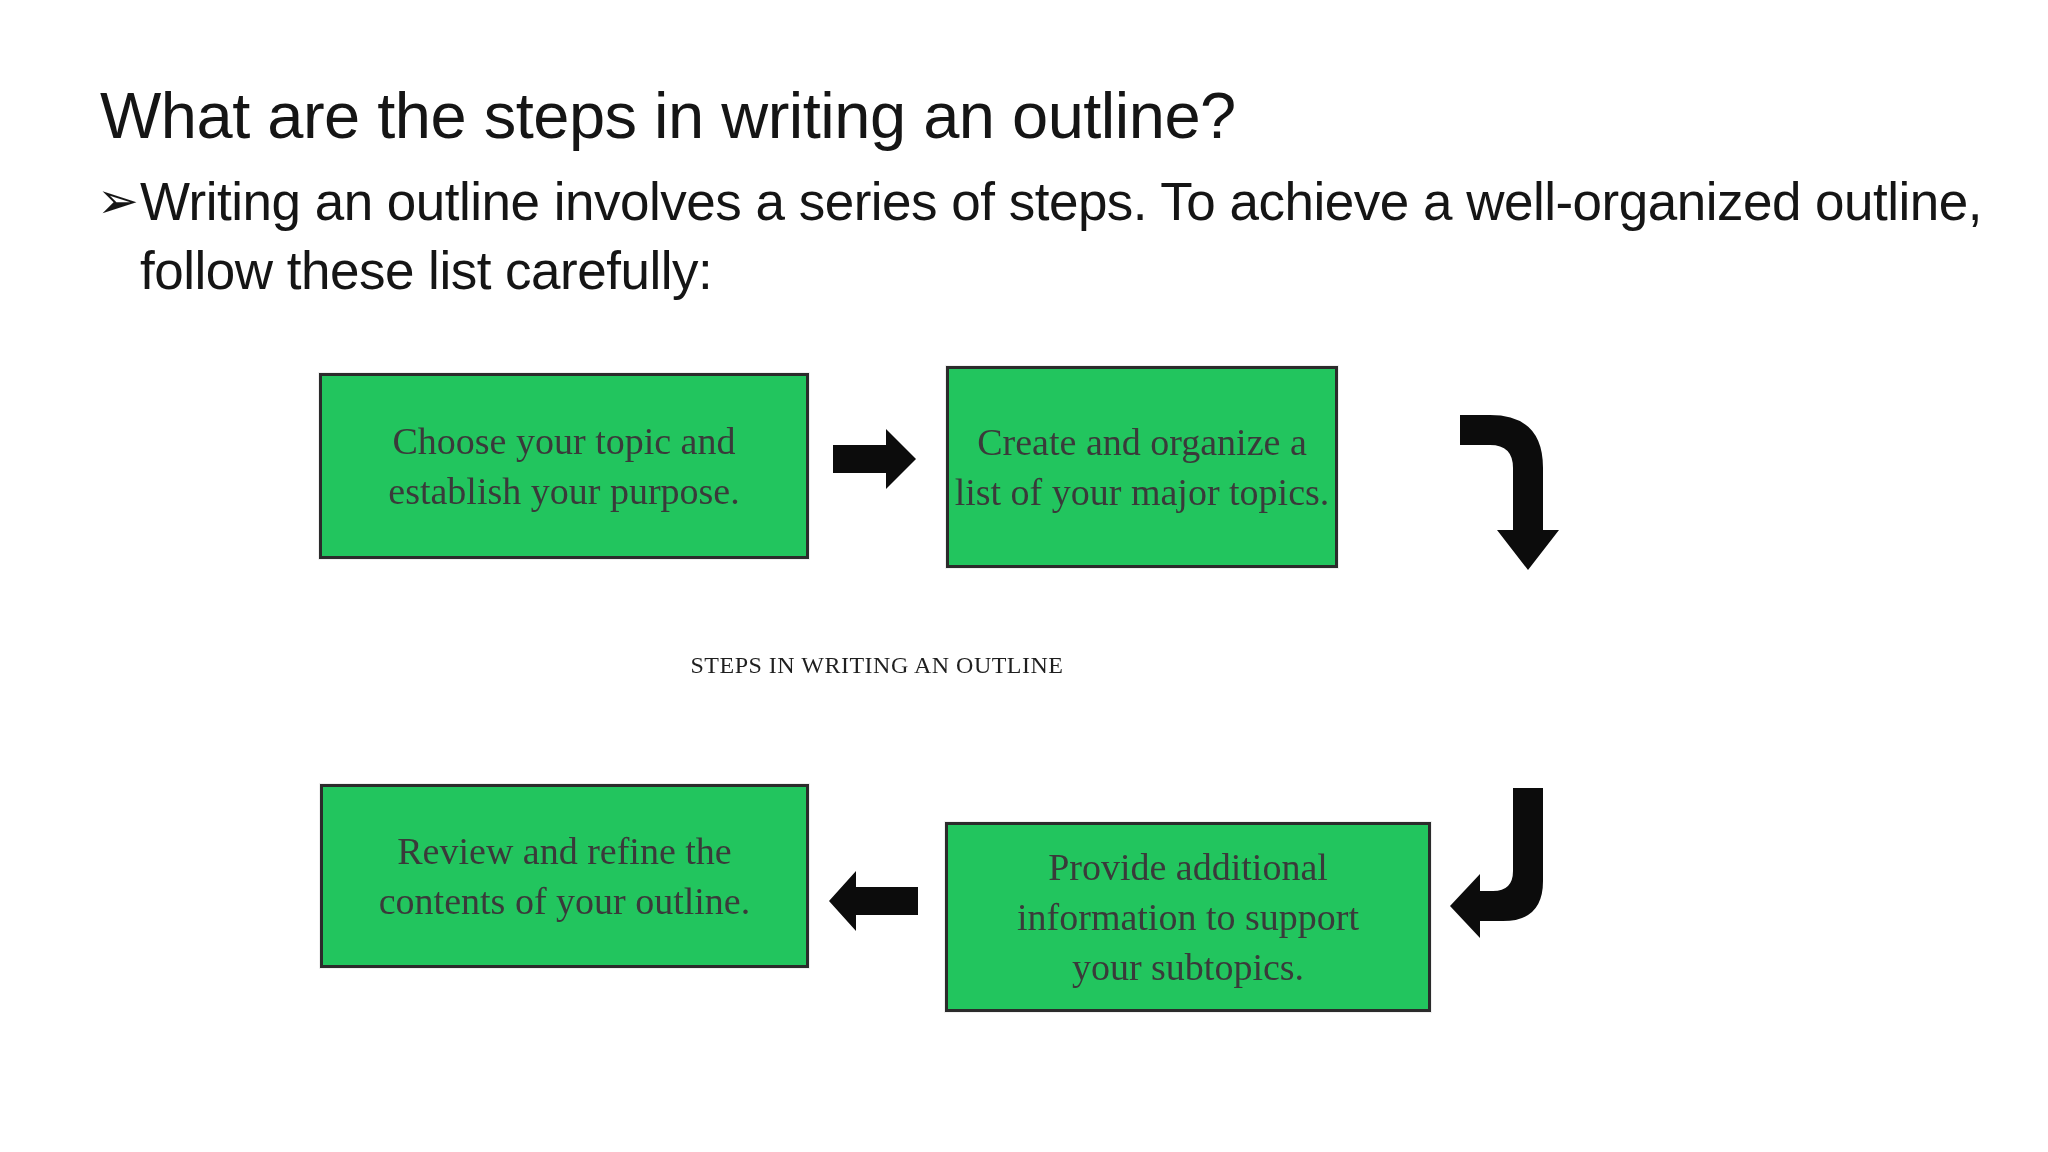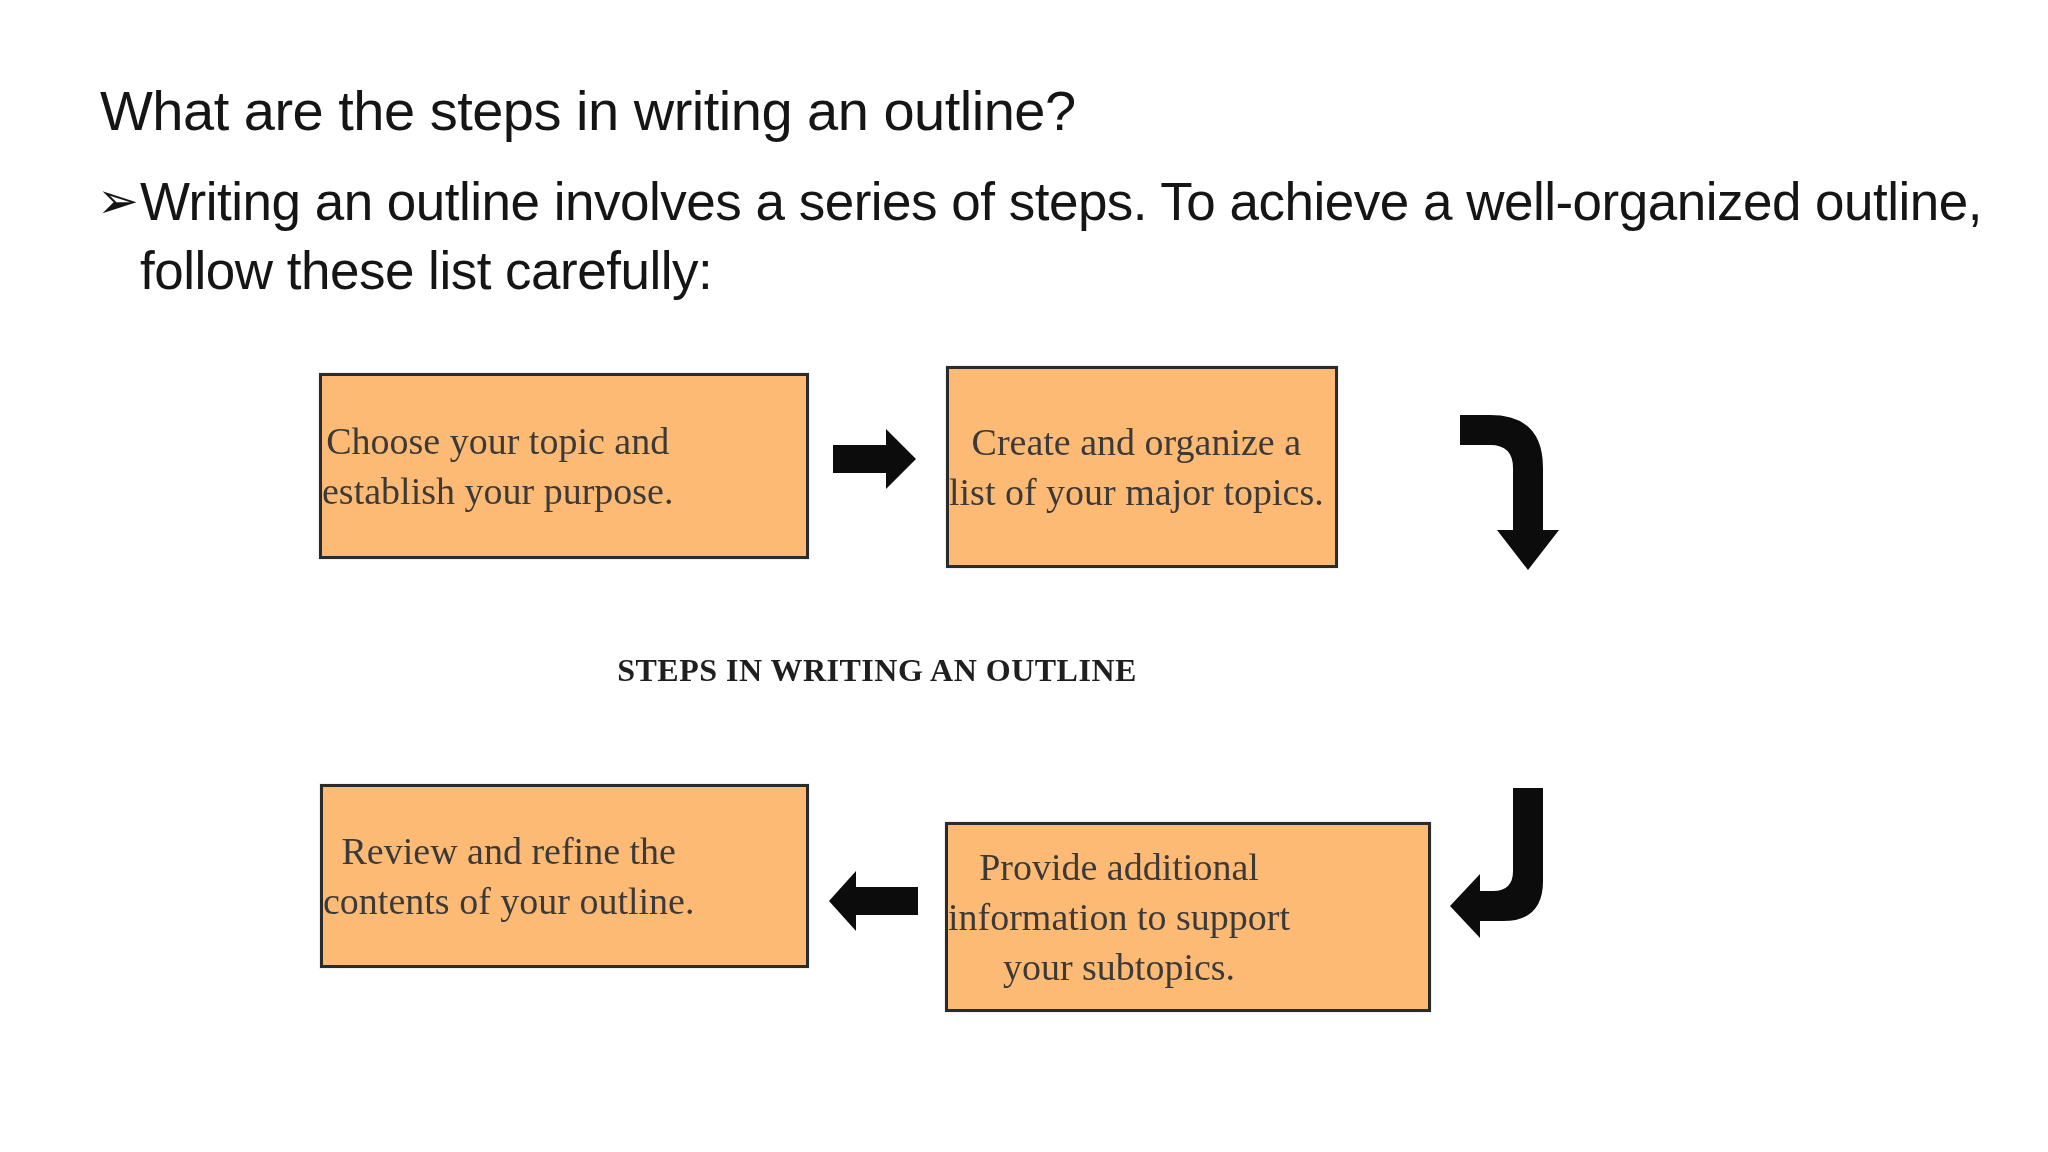--- a/index.html
+++ b/index.html
@@ -16,21 +16,21 @@
     font-family: "Liberation Sans", sans-serif;
     color: var(--heading-text, #151515);
   }
 
   
   .title {
     position: absolute;
     left: 100px;
     top: 78px;
     margin: 0;
-    font-size: 56px;
+    font-size: 65px;
     font-weight: 400;
     letter-spacing: -0.5px;
     color: var(--heading-text, #151515);
   }
   .bullet {
     position: absolute;
     left: 100px;
     top: 168px;
     width: 1860px;
     padding-left: 40px;
@@ -59,23 +59,24 @@
     top: 0;
     width: 2048px;
     height: 1152px;
     color: var(--arrow, #0c0c0c);
     pointer-events: none;
   }
   .box {
     position: absolute;
     box-sizing: border-box;
     border: 3px solid var(--box-border, #2b2b2b);
-    background: #fdba74;
+    background: #22c55e;
     display: flex;
     align-items: center;
+    justify-content: center;
     box-shadow: 0 0 0 1px rgba(0,0,0,0.06);
   }
   .box-text {
     white-space: pre-line;
     text-align: center;
     font-size: 38px;
     line-height: 1.32;
     color: var(--box-text, #3a3a3a);
   }
   .b1 { left: 319px;  top: 373px; width: 490px; height: 186px; }
@@ -83,22 +84,22 @@
   .b3 { left: 1299px; top: 590px; width: 466px; height: 188px; }
   .b4 { left: 945px;  top: 822px; width: 486px; height: 190px; }
   .b5 { left: 320px;  top: 784px; width: 489px; height: 184px; }
 
   .caption {
     position: absolute;
     left: 552px;
     top: 652px;
     width: 650px;
     text-align: center;
-    font-size: 32px;
-    font-weight: 700;
+    font-size: 24px;
+    font-weight: 400;
     letter-spacing: 0.5px;
     color: #1f1f1f;
   }
 </style>
 </head>
 <body>
 
 <div class="slide">
 
   <h1 class="title">What are the steps in writing an outline?</h1>

